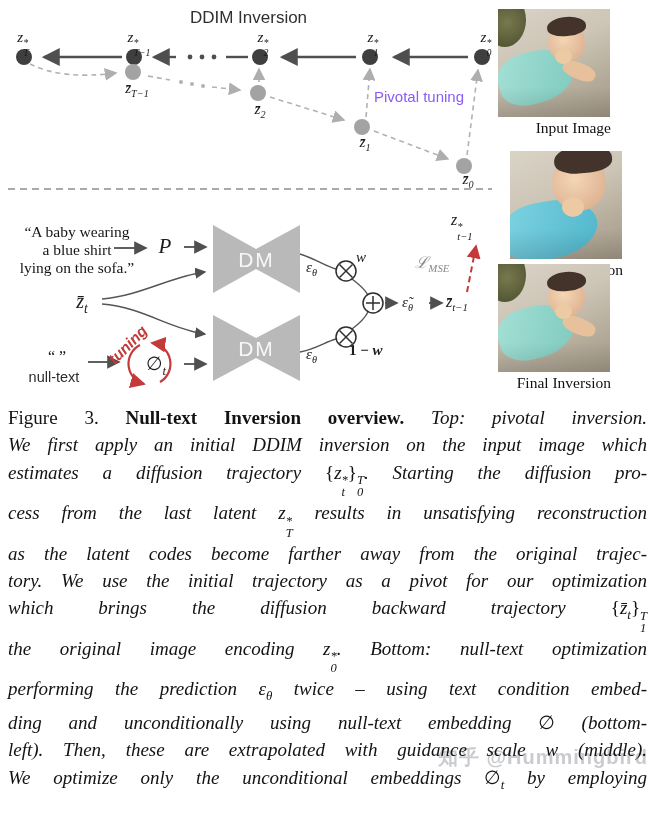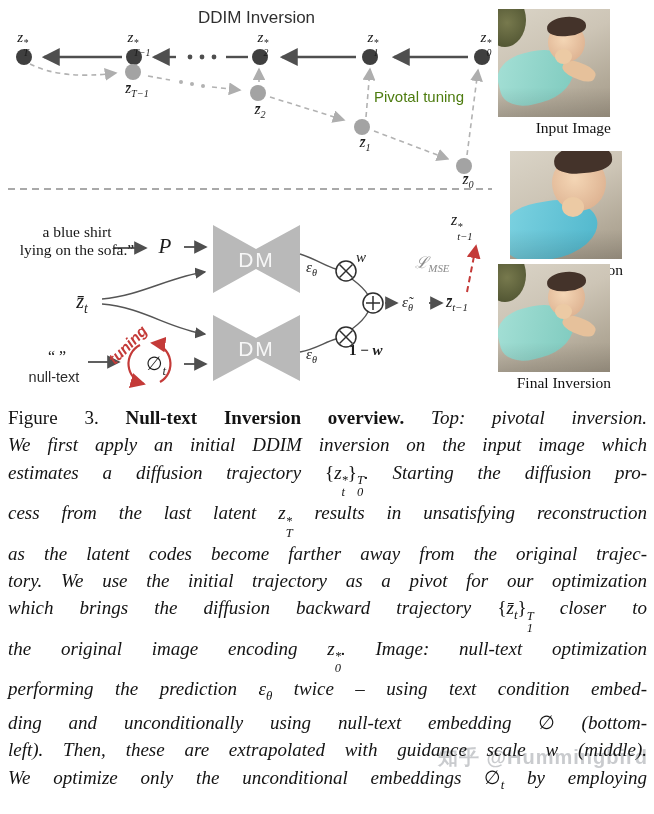--- a/index.html
+++ b/index.html
@@ -3,23 +3,23 @@
 <meta charset="utf-8">
 <style>
   html,body{margin:0;padding:0;background:#ffffff;}
   #page{position:relative;width:654px;height:814px;background:#ffffff;overflow:hidden;
         font-family:"Liberation Serif","DejaVu Serif",serif;color:#1c1c1c;}
   svg{position:absolute;left:0;top:0;}
 
   
   .lbl{position:absolute;white-space:nowrap;font-family:"Liberation Serif","DejaVu Serif",serif;color:#1c1c1c;font-size:15px;}
   .cx{transform:translateX(-50%);}
-  .sans{font-family:"Liberation Sans","DejaVu Sans",sans-serif;color:#4d7c0f;}
+  .sans{font-family:"Liberation Sans","DejaVu Sans",sans-serif;color:#8b5cf6;}
   .diag-title{position:absolute;left:0;width:497px;text-align:center;
-      font-family:"Liberation Sans","DejaVu Sans",sans-serif;font-size:17px;color:#303030;padding-left:8px;}
+      font-family:"Liberation Sans","DejaVu Sans",sans-serif;font-size:17px;color:#303030;}
 
   
   .i{font-style:italic;}
   .b{font-weight:700;}
   .sub{vertical-align:-0.35em;font-size:68%;}
   .stack{display:inline-flex;flex-direction:column;align-items:flex-start;
          font-size:66%;line-height:0.95;vertical-align:-0.45em;font-style:italic;}
   .stack span{display:block;}
 
   .dm-text{position:absolute;left:213px;width:87px;text-align:center;
@@ -201,20 +201,21 @@
 
   <div class="lbl cx" style="left:137px;top:80px;"><span class="i">z̄</span><span class="sub i">T−1</span></div>
   <div class="lbl cx" style="left:260px;top:101px;"><span class="i">z̄</span><span class="sub i">2</span></div>
   <div class="lbl cx" style="left:365px;top:134px;"><span class="i">z̄</span><span class="sub i">1</span></div>
   <div class="lbl cx" style="left:468px;top:171px;"><span class="i">z̄</span><span class="sub i">0</span></div>
 
   <div class="lbl sans" style="left:374px;top:88px;font-size:15px;">Pivotal tuning</div>
 
 
   <div class="prompt">
+    <div>“A baby wearing</div>
     <div>a blue shirt</div>
     <div>lying on the sofa.”</div>
   </div>
 
   <div class="lbl cx" style="left:165px;top:234px;font-size:21px;"><span class="i">P</span></div>
   <div class="lbl cx" style="left:82px;top:290px;font-size:20px;"><span class="i">z̄</span><span class="sub i">t</span></div>
 
   <div class="dm-text" style="top:248px;">DM</div>
   <div class="dm-text" style="top:337px;">DM</div>
 
@@ -284,25 +285,25 @@
         </span><span class="i">. Starting the diffusion pro-</span></div>
       <div class="cap-line just"><span class="i">cess from the last latent </span><span class="i">z</span><span class="stack">
           <span>*</span>
           <span>T</span>
         </span><span class="i"> results in unsatisfying reconstruction</span></div>
       <div class="cap-line just"><span class="i">as the latent codes become farther away from the original trajec-</span></div>
       <div class="cap-line just"><span class="i">tory. We use the initial trajectory as a pivot for our optimization</span></div>
       <div class="cap-line just"><span class="i">which brings the diffusion backward trajectory </span><span>{</span><span class="i">z̄</span><span class="sub i">t</span><span>}</span><span class="stack">
           <span>T</span>
           <span>1</span>
-        </span><span class="i"> closer to</span></div>
+        </span></div>
       <div class="cap-line just"><span class="i">the original image encoding </span><span class="i">z</span><span class="stack">
           <span>*</span>
           <span>0</span>
-        </span><span class="i">. Image: null-text optimization</span></div>
+        </span><span class="i">. Bottom: null-text optimization</span></div>
       <div class="cap-line just"><span class="i">performing the prediction </span><span class="i">ε</span><span class="sub i">θ</span><span class="i"> twice – using text condition embed-</span></div>
       <div class="cap-line just"><span class="i">ding and unconditionally using null-text embedding </span><span>∅</span><span class="i"> (bottom-</span></div>
       <div class="cap-line just"><span class="i">left). Then, these are extrapolated with guidance scale </span><span class="i">w</span><span class="i"> (middle).</span></div>
       <div class="cap-line just"><span class="i">We optimize only the unconditional embeddings </span><span>∅</span><span class="sub i">t</span><span class="i"> by employing</span></div>
     </div>
 
   <div id="watermark">知乎 @Hummingbird</div>
 
 </div>
 

